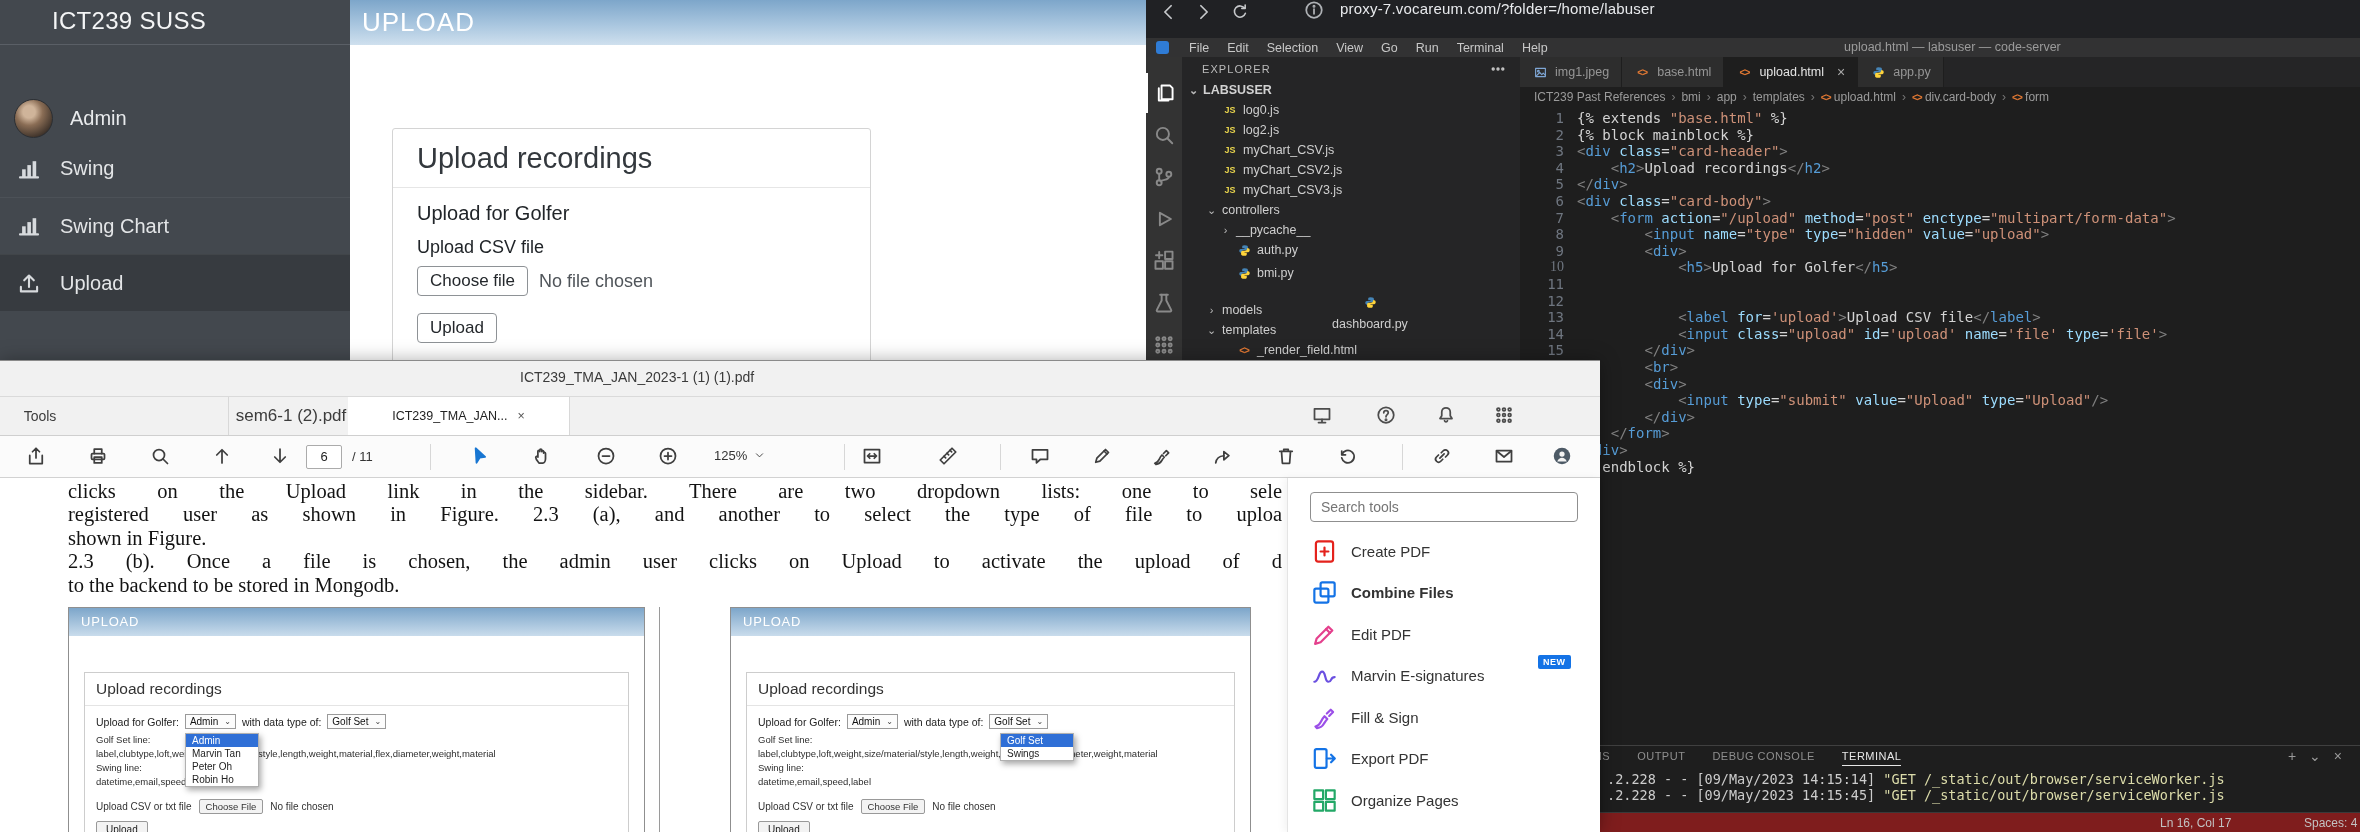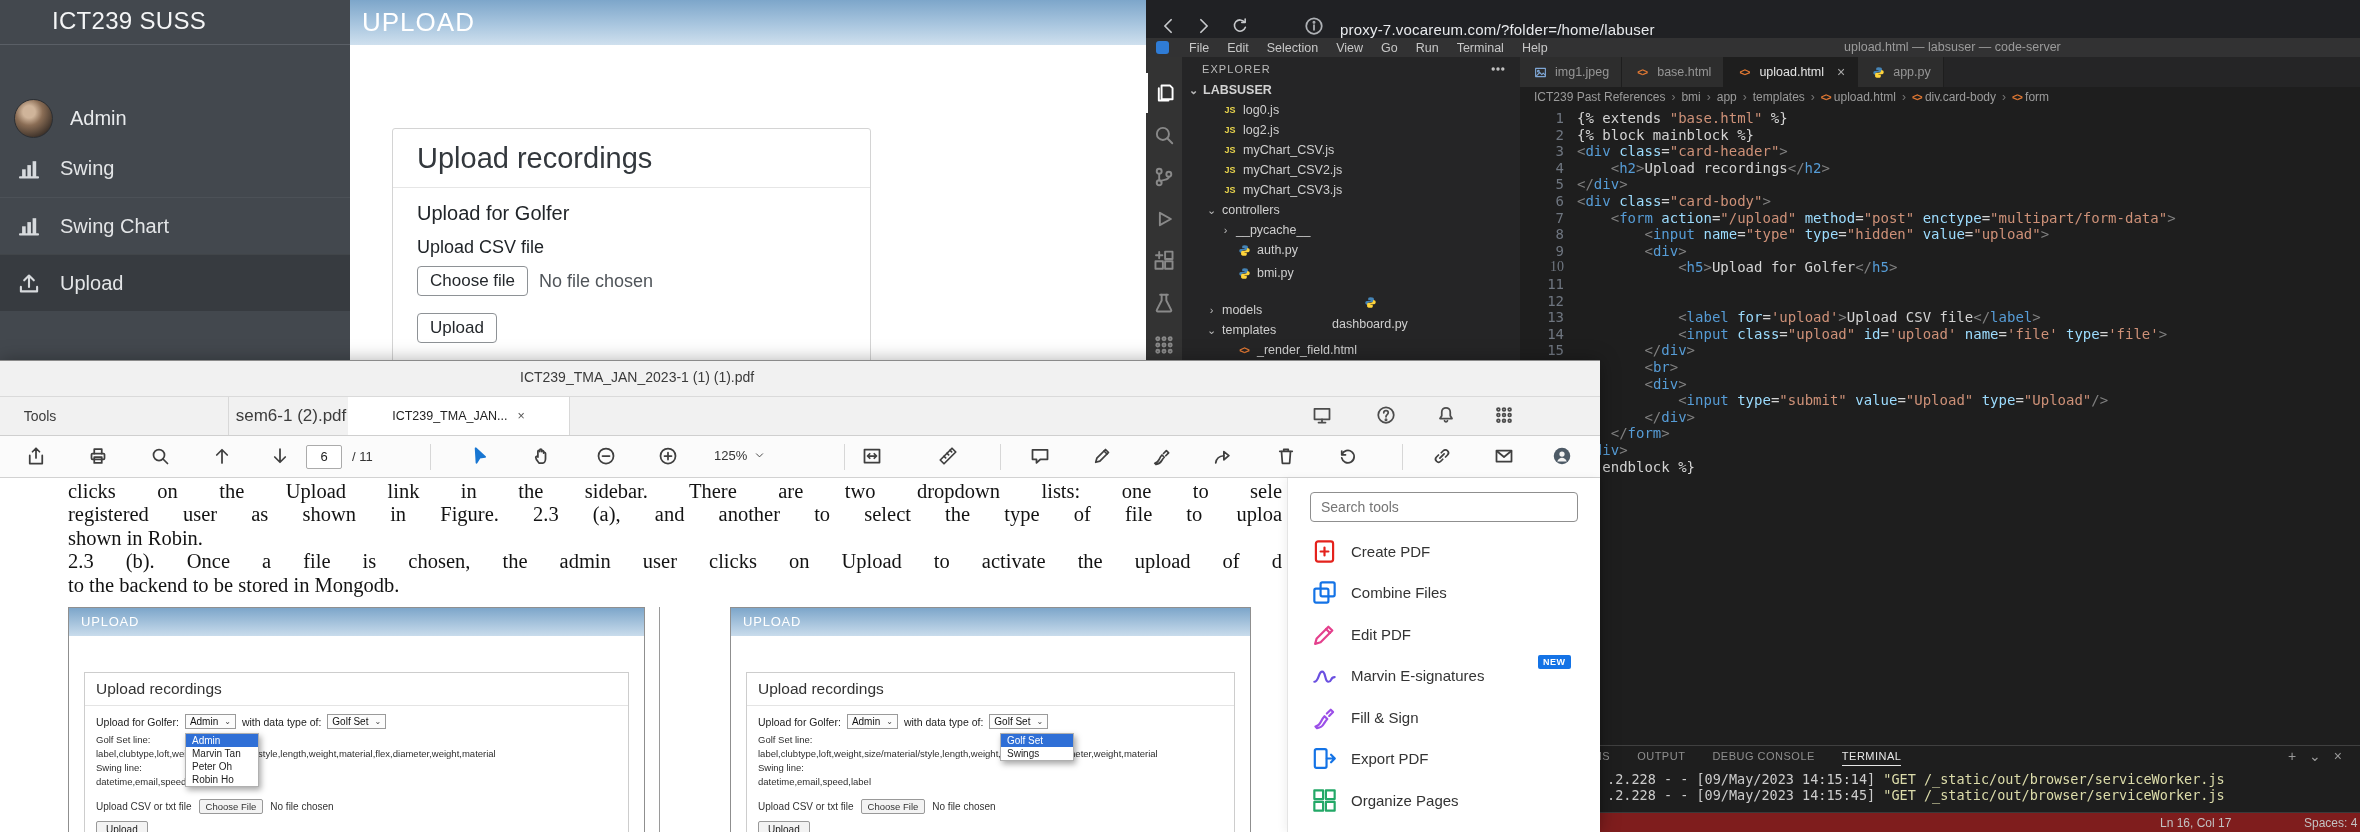--- a/index.html
+++ b/index.html
@@ -23,21 +23,21 @@
 .wa-card{position:absolute;left:392px;top:128px;width:479px;background:#fff;border:1px solid #d4d4d4;border-radius:3px}
 .wa-card-h{padding:13px 24px 12px;font-size:29px;font-weight:400;color:#33383d;border-bottom:1px solid #e6e6e6}
 .wa-card-b{padding:14px 24px 20px}
 .wa-h5{font-size:20px;font-weight:500;color:#212529}
 .wa-lbl{font-size:18px;color:#212529;margin-top:12px}
 .wa-filerow{margin-top:8px;display:flex;align-items:center;gap:11px;font-size:18px;color:#50555a}
 .btnish{font-family:inherit;font-size:17px;color:#24282c;background:#fff;border:1px solid #8e9296;border-radius:4px;padding:4px 12px;cursor:pointer}
 .wa-upbtn{margin-top:17px}
 
 #vscode{position:absolute;left:1146px;top:0;width:1214px;height:832px;background:#1e1e1e;color:#ccc}
-.vs-addr{position:absolute;left:0;top:0;right:0;height:38px;background:#202124;display:flex;align-items:flex-end;padding-left:10px}
+.vs-addr{position:absolute;left:0;top:0;right:0;height:38px;background:#202124;display:flex;align-items:flex-start;padding-left:10px}
 .vs-nav{width:24px;height:24px;color:#c7c9cc;margin-right:12px;display:flex;align-items:center;justify-content:center}
 .vs-info{width:22px;height:22px;color:#aeb1b5;margin-left:40px}
 .vs-url{margin-left:14px;color:#e8eaed;font-size:15px;letter-spacing:.2px}
 .vs-menubar{position:absolute;left:0;top:38px;right:0;height:19px;background:#323233;font-size:12.5px;color:#c8c8c8}
 .vs-menus{display:flex;height:100%;align-items:center;padding-left:34px}
 .vs-logo{position:absolute;left:10px;top:3px;width:13px;height:13px;border-radius:3px;background:#2f7cd6}
 .vs-menu-item{padding:0 9px;height:100%;display:flex;align-items:center;cursor:pointer}
 .vs-wintitle{position:absolute;left:698px;top:0;height:19px;line-height:19px;color:#9b9b9b}
 .vs-activity{position:absolute;left:0;top:57px;width:36px;bottom:20px;background:#333}
 .vs-act{position:absolute;left:0;width:36px;height:40px;color:#898989;display:flex;align-items:center;justify-content:center;cursor:pointer}
@@ -660,21 +660,21 @@
       </div>
       <div class="tb-div" style="left: 430px;"></div>
       <div class="tb-div" style="left: 844px;"></div>
       <div class="tb-div" style="left: 1000px;"></div>
       <div class="tb-div" style="left: 1402px;"></div>
     </div>
   <div class="pdf-doc">
     <div id="pdf-text-host">
         <div class="pdf-line j" style="top: 2px;">clicks on the Upload link in the sidebar. There are two dropdown lists: one to sele</div>
         <div class="pdf-line j" style="top: 25.4px;">registered user as shown in Figure. 2.3 (a), and another to select the type of file to uploa</div>
-        <div class="pdf-line" style="top: 48.8px;">shown in Robin.</div>
+        <div class="pdf-line" style="top: 48.8px;">shown in Figure.</div>
         <div class="pdf-line j" style="top: 72.2px;">2.3 (b). Once a file is chosen, the admin user clicks on Upload to activate the upload of d</div>
         <div class="pdf-line" style="top: 95.6px;">to the backend to be stored in Mongodb.</div>
       </div>
     <div class="fig fig1" id="fig1">
         <div class="fig-h">UPLOAD</div>
         <div class="fig-card"><div class="fig-ct">Upload recordings</div><div class="fig-row">
             <span>Upload for Golfer:</span>
             <span class="fig-sel">Admin<span class="c">⌄</span></span>
             <span>with data type of:</span>
             <span class="fig-sel">Golf Set<span class="c">⌄</span></span>
@@ -712,21 +712,21 @@
     <div id="pt-list">
         <div class="pt-item" style="top: 56px;">
           <span class="pt-ic" style="color:#E4221C">
             <svg viewBox="0 0 16 16" width="25" height="25" fill="none" stroke="currentColor" stroke-width="1.4" stroke-linecap="round" stroke-linejoin="round">
               <rect x="2.5" y="1.5" width="11" height="13" rx="1.5"></rect>
               <path d="M8 5.5v5M5.5 8h5"></path>
             </svg>
           </span>
           <span>Create PDF</span>
         </div>
-        <div class="pt-item" style="top: 97.5px;">
+        <div class="pt-item" style="top: 97.5px; font-weight: bold;">
           <span class="pt-ic" style="color:#1473E6">
             <svg viewBox="0 0 16 16" width="25" height="25" fill="none" stroke="currentColor" stroke-width="1.4" stroke-linecap="round" stroke-linejoin="round">
               <rect x="1.5" y="5.5" width="9" height="9" rx="1"></rect>
               <rect x="5.5" y="1.5" width="9" height="9" rx="1"></rect>
             </svg>
           </span>
           <span>Combine Files</span>
         </div>
         <div class="pt-item" style="top: 139px;">
           <span class="pt-ic" style="color:#E4408D">

